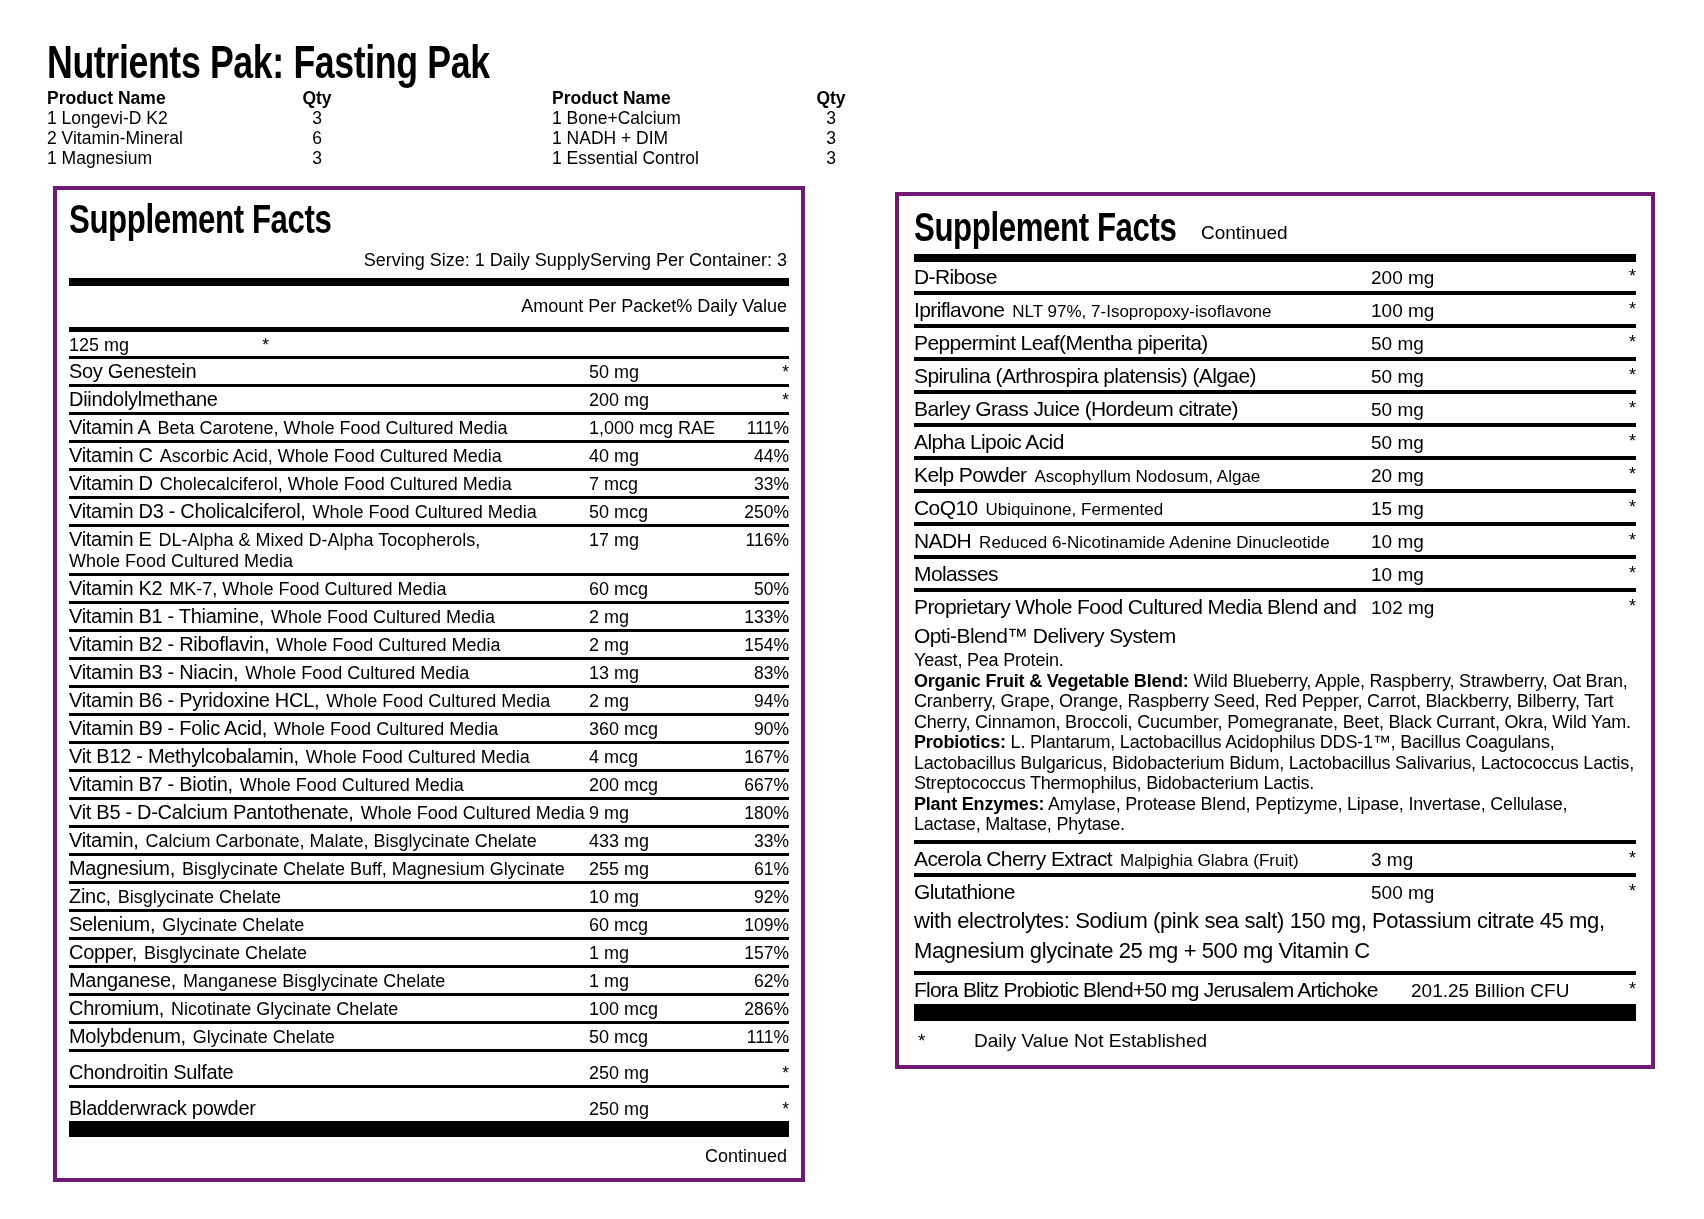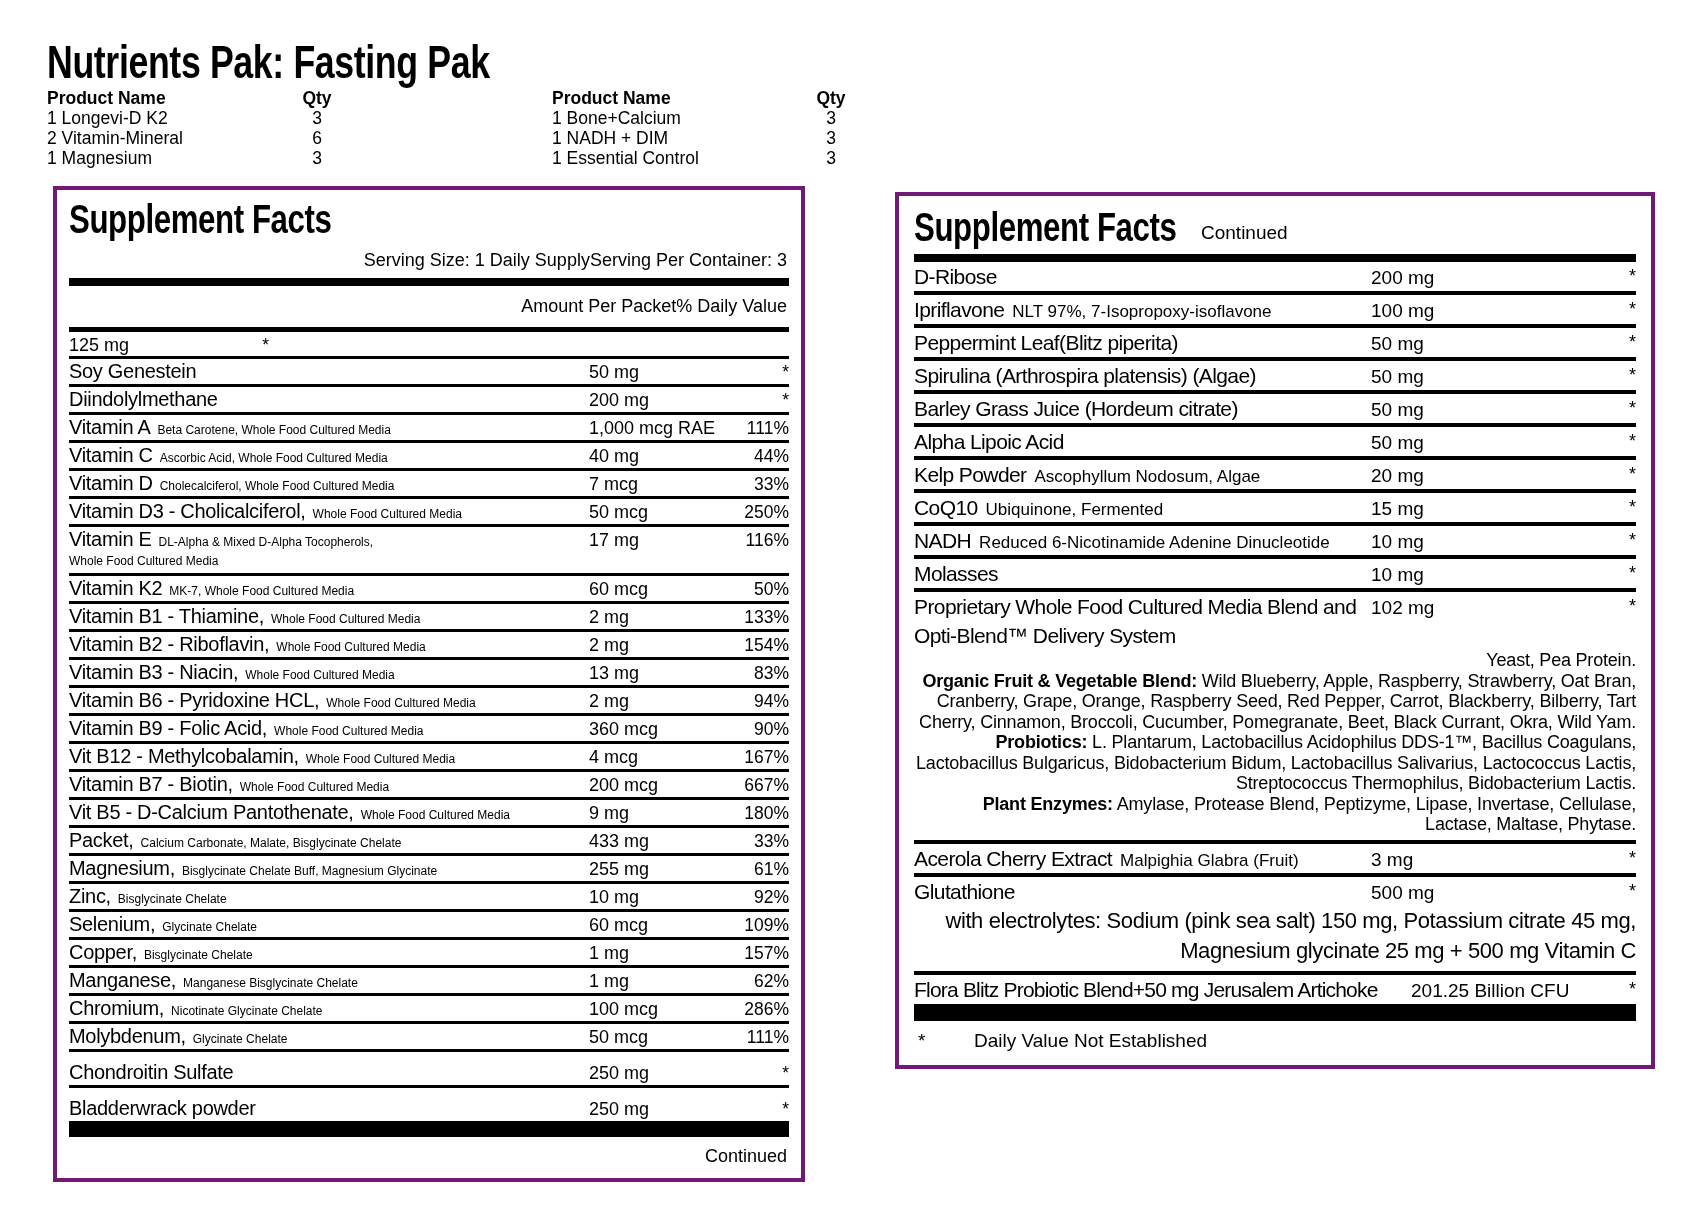--- a/index.html
+++ b/index.html
@@ -34,34 +34,34 @@
   .ch-dv{}
 
   
   .srow{border-bottom:3px solid #000;}
   .right .srow{border-bottom-width:4px;}
   .rtop{display:flex;align-items:flex-start;}
   .rmain{flex:1;min-width:0;}
   .rline{white-space:nowrap;}
   .nm{font-size:20px;line-height:25px;letter-spacing:-0.3px;}
   .right .nm{font-size:21px;line-height:29px;letter-spacing:-0.6px;}
-  .ds{font-size:12px;margin-left:7px;}
+  .ds{font-size:18px;margin-left:7px;}
   .right .ds{font-size:17px;margin-left:8px;}
   .blk{display:block;margin-left:0;}
   .ds.blk{line-height:19px;padding-bottom:2px;}
   .nm.blk{margin-left:0;}
   .ramt{width:152px;font-size:18px;padding-top:3px;white-space:nowrap;}
   .right .ramt{width:235px;font-size:19px;padding-top:5px;padding-left:12px;box-sizing:border-box;}
   .rdv{width:48px;text-align:right;font-size:17.5px;padding-top:3px;white-space:nowrap;}
   .right .rdv{width:42px;font-size:18px;padding-top:4px;}
   .srow.gap .rtop{padding-top:8px;}
   .srow.flora .ramt{width:195px;}
   .srow.flora .nm{letter-spacing:-0.8px;}
 
-  .subwrap{padding:0 0 5px 0;text-align:right;}
+  .subwrap{padding:0 0 5px 0;}
   .bigsub{font-size:22px;line-height:30px;letter-spacing:-0.4px;}
   .sub{font-size:18px;line-height:20.5px;letter-spacing:-0.2px;}
   .sub b{font-weight:bold;}
 
   .continued{text-align:right;font-size:18px;padding:9px 2px 11px 0;}
   .footrow{display:flex;font-size:19px;padding:9px 0 13px 4px;}
   .fmark{width:56px;}
 </style>
 </head>
 <body>
@@ -257,21 +257,21 @@
             <div class="rmain">
               <div class="rline"><span class="nm">Vit B5 - D-Calcium Pantothenate,</span><span class="ds">Whole Food Cultured Media</span></div>
             </div>
             <div class="ramt">9 mg</div>
             <div class="rdv">180%</div>
           </div>
         </div>
         <div class="srow">
           <div class="rtop">
             <div class="rmain">
-              <div class="rline"><span class="nm">Packet,</span><span class="ds">Calcium Carbonate, Malate, Bisglycinate Chelate</span></div>
+              <div class="rline"><span class="nm">Vitamin,</span><span class="ds">Calcium Carbonate, Malate, Bisglycinate Chelate</span></div>
             </div>
             <div class="ramt">433 mg</div>
             <div class="rdv">33%</div>
           </div>
         </div>
         <div class="srow">
           <div class="rtop">
             <div class="rmain">
               <div class="rline"><span class="nm">Magnesium,</span><span class="ds">Bisglycinate Chelate Buff, Magnesium Glycinate</span></div>
             </div>
@@ -377,21 +377,21 @@
             <div class="rmain">
               <div class="rline"><span class="nm">Ipriflavone</span><span class="ds">NLT 97%, 7-Isopropoxy-isoflavone</span></div>
             </div>
             <div class="ramt">100 mg</div>
             <div class="rdv">*</div>
           </div>
         </div>
         <div class="srow">
           <div class="rtop">
             <div class="rmain">
-              <div class="rline"><span class="nm">Peppermint Leaf(Blitz piperita)</span></div>
+              <div class="rline"><span class="nm">Peppermint Leaf(Mentha piperita)</span></div>
             </div>
             <div class="ramt">50 mg</div>
             <div class="rdv">*</div>
           </div>
         </div>
         <div class="srow">
           <div class="rtop">
             <div class="rmain">
               <div class="rline"><span class="nm">Spirulina (Arthrospira platensis) (Algae)</span></div>
             </div>

